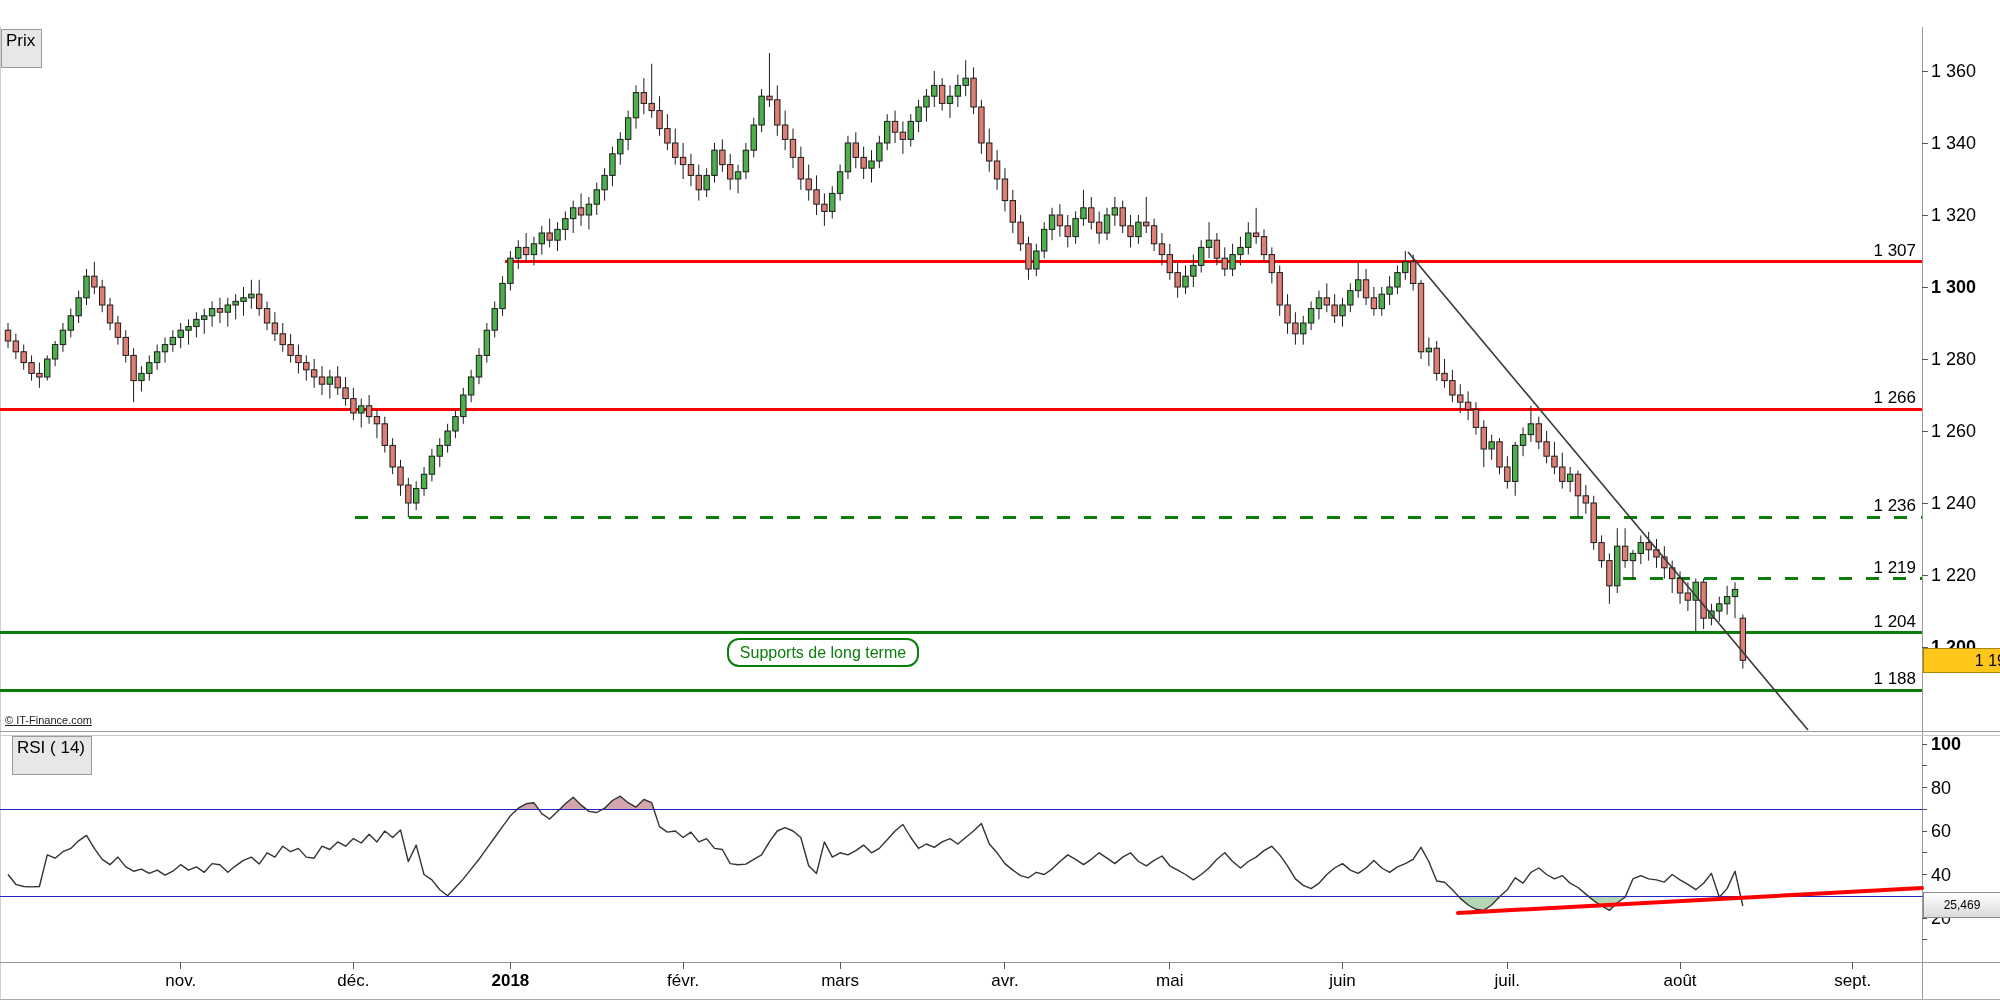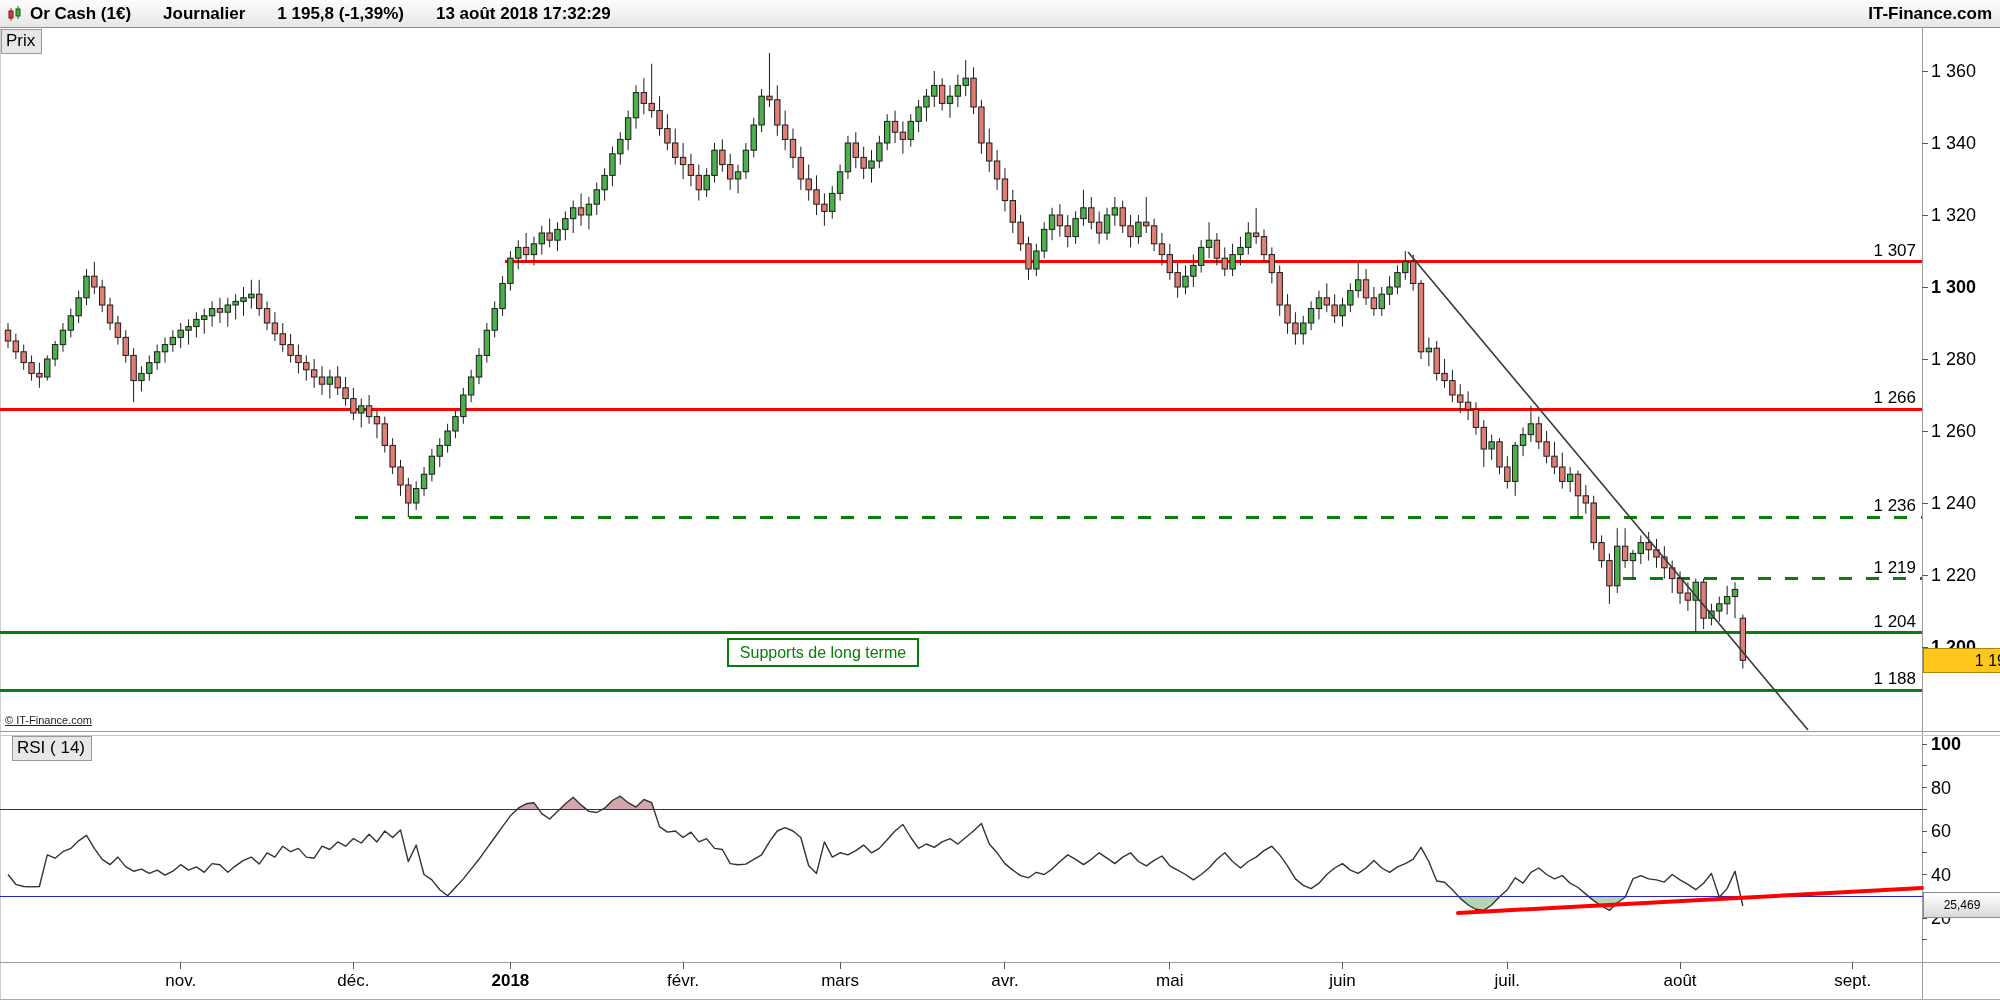--- a/index.html
+++ b/index.html
@@ -5,26 +5,26 @@
   html,body{margin:0;padding:0;background:#fff;width:2000px;height:1000px;overflow:hidden;
     font-family:"Liberation Sans",sans-serif;-webkit-font-smoothing:antialiased;}
   #stage{position:absolute;inset:0;width:2000px;height:1000px;background:#fff;}
   .topbar{position:absolute;left:0;top:0;width:2000px;height:27px;
     background:linear-gradient(#fdfdfd,#e6e6e6);border-bottom:1px solid #8f8f8f;
     display:flex;align-items:center;font-weight:bold;font-size:17px;color:#000;}
   .topbar .seg{margin-left:32px;white-space:nowrap;}
   .topbar .seg.first{margin-left:6px;}
   .topbar .brand{margin-left:auto;margin-right:8px;}
   .chip{position:absolute;background:#e7e7e7;border:1px solid #9a9a9a;color:#000;
-    font-size:17px;padding:1px 6px 2px 4px;z-index:30;}
+    font-size:17px;padding:1px 6px 16px 4px;z-index:30;}
   #prix-chip{left:1px;top:29px;}
   #rsi-chip{left:12px;top:736px;}
   #copyright{position:absolute;left:5px;top:714px;font-size:11px;color:#222;z-index:5;text-decoration:underline;}
   #support-box{position:absolute;left:727px;top:638px;width:188px;height:25px;z-index:25;
-    background:#fff;border:2px solid #0a7d0a;border-radius:0;color:#0a7d0a;
+    background:#fff;border:2px solid #0a7d0a;border-radius:12px;color:#0a7d0a;
     font-size:16px;display:flex;align-items:center;justify-content:center;white-space:nowrap;}
   #price-badge{position:absolute;left:1923px;top:648px;width:75px;height:23px;z-index:26;
     background:#ffc71c;border:1px solid #a88600;color:#000;font-size:16px;
     display:flex;align-items:center;justify-content:center;white-space:nowrap;padding-left:40px;}
   #rsi-badge{position:absolute;left:1923px;top:892px;width:76px;height:24px;z-index:26;
     background:linear-gradient(#ffffff,#dadada);border:1px solid #8c8c8c;color:#000;font-size:12px;
     display:flex;align-items:center;justify-content:center;white-space:nowrap;}
   .vsep{position:absolute;left:1922px;top:27px;width:0;height:973px;border-left:1px solid #9a9a9a;z-index:4;}
   .hdiv1{position:absolute;left:0;top:731px;width:2000px;height:0;border-top:1px solid #9a9a9a;z-index:4;}
   .hdiv2{position:absolute;left:0;top:735px;width:2000px;height:0;border-top:1px solid #c8c8c8;z-index:4;}
@@ -32,35 +32,20 @@
   .hdiv4{position:absolute;left:0;top:999px;width:2000px;height:0;border-top:1px solid #aaa;z-index:4;}
   .lsep{position:absolute;left:0;top:27px;width:0;height:973px;border-left:1px solid #cfcfcf;z-index:4;}
   #chart-svg{position:absolute;left:0;top:0;z-index:10;}
   text{font-family:"Liberation Sans",sans-serif;fill:#000;}
 </style>
 </head>
 <body>
 
 <div id="stage">
 
-  <div class="topbar">
-    <span class="seg first" style="display:inline-flex;">
-      <svg width="18" height="18" viewBox="0 0 18 18">
-        <line x1="5" y1="3" x2="5" y2="16" stroke="#aa2222" stroke-width="1"></line>
-        <rect x="3" y="6" width="4" height="7" fill="#cc4444" stroke="#771111" stroke-width="1"></rect>
-        <line x1="12" y1="1" x2="12" y2="14" stroke="#117711" stroke-width="1"></line>
-        <rect x="10" y="4" width="4" height="7" fill="#44aa44" stroke="#115511" stroke-width="1"></rect>
-      </svg>
-    </span>
-    <span class="seg first">Or Cash (1€)</span>
-    <span class="seg">Journalier</span>
-    <span class="seg">1 195,8 (-1,39%)</span>
-    <span class="seg">13 août 2018 17:32:29</span>
-    <span class="brand">IT-Finance.com</span>
-  </div>
 
   <div id="prix-chip" class="chip">Prix</div>
   <div id="rsi-chip" class="chip">RSI ( 14)</div>
   <div id="copyright">© IT-Finance.com</div>
 
   <svg id="chart-svg" width="2000" height="1000">
       <g>
         <line x1="505" y1="261.79999999999995" x2="1922" y2="261.79999999999995" stroke="#ff0000" stroke-width="3" shape-rendering="crispEdges"></line>
         <text x="1916" y="255.79999999999995" text-anchor="end" font-size="17" fill="#ff0000">1 307</text>
         <line x1="0" y1="409.4" x2="1922" y2="409.4" stroke="#ff0000" stroke-width="3" shape-rendering="crispEdges"></line>

